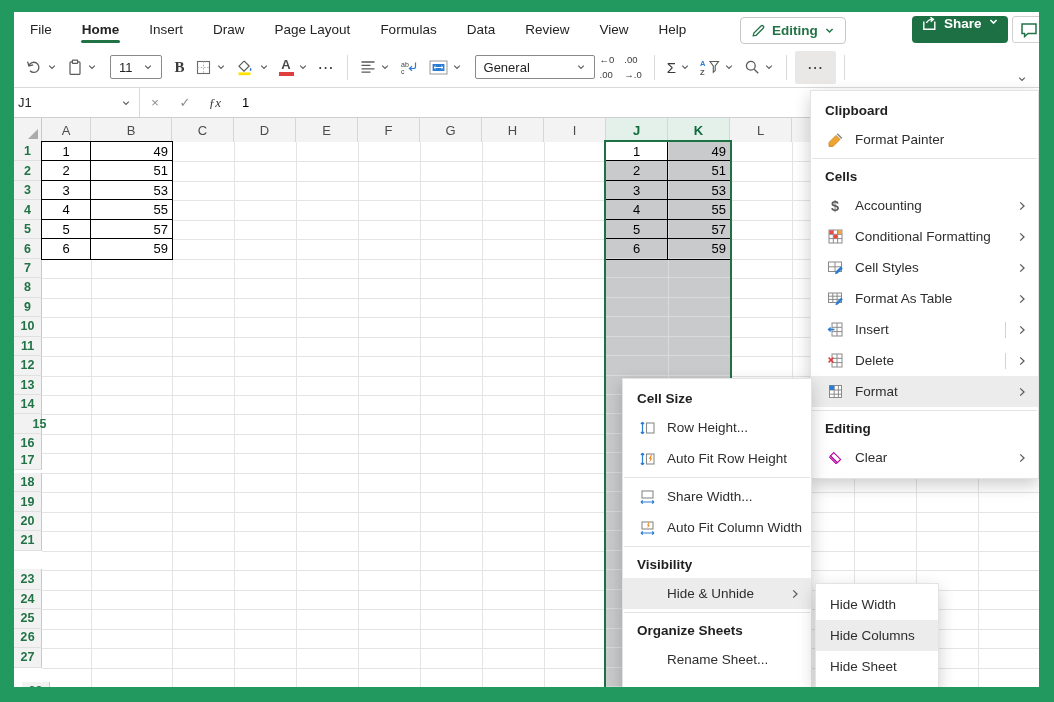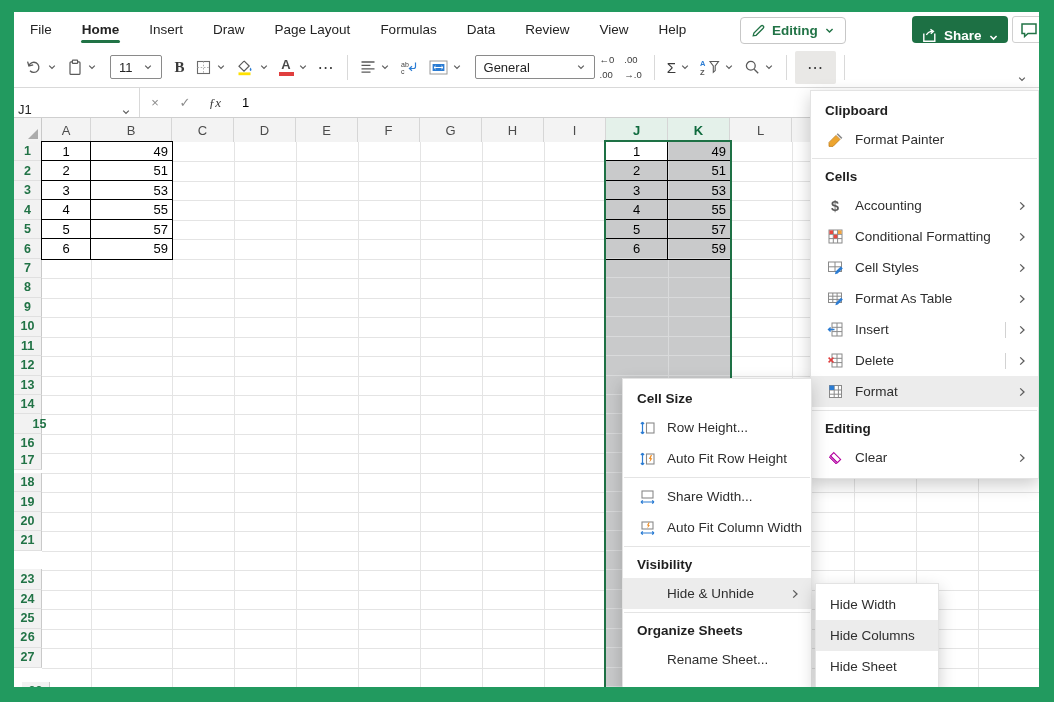--- a/index.html
+++ b/index.html
@@ -15,21 +15,21 @@
   .menubar{position:relative;height:35px;display:flex;align-items:center;padding-left:16px}
   .tabs{display:flex;gap:30px}
   .tab{font-size:13.5px;position:relative;padding:9px 0 10px;white-space:nowrap;cursor:pointer}
   .tab.active{font-weight:700}
   .tab.active::after{content:"";position:absolute;left:-1px;right:-1px;bottom:4px;height:3px;
        border-radius:2px;background:var(--accent)}
   .editing-pill{position:absolute;left:726px;top:5px;height:25px;border:1px solid #c7c7c7;
        border-radius:4px;display:flex;align-items:center;gap:6px;padding:0 10px;
        color:var(--accent);font-size:13.5px;font-weight:600;background:#fff}
   .share-btn{position:absolute;left:898px;top:4px;height:27px;background:var(--share);
-       border-radius:4px;display:flex;align-items:flex-end;gap:6px;padding:0 9px;color:#fff;
+       border-radius:4px;display:flex;align-items:flex-start;gap:6px;padding:0 9px;color:#fff;
        font-size:13.5px;font-weight:600;box-sizing:border-box}
   .comment-btn{position:absolute;left:998px;top:4px;width:34px;height:27px;border:1px solid #d0d0d0;
        border-radius:3px;background:#fff;display:flex;align-items:center;justify-content:center;box-sizing:border-box}
 
   
   .toolbar{height:41px;display:flex;align-items:center;border-bottom:1px solid #d9d9d9;
        padding-left:6px;position:relative;box-sizing:border-box}
   .tbtn{display:flex;align-items:center;gap:4px;padding:4px 5px;border-radius:2px}
   .icn{display:inline-flex;align-items:center}
   .tsep{width:1px;height:25px;background:#d9d9d9;margin:0 7px}
@@ -43,21 +43,21 @@
   .fc .bar{width:15px;height:4px;margin-top:1px}
   .decbtn{display:flex;flex-direction:column;align-items:flex-start;line-height:1.2;
        font-size:9.5px;color:#3b3b3b;padding:0 5px}
   .more-glyph{font-size:16px;color:#3b3b3b;letter-spacing:1px}
   .sum-glyph{font-size:15px;color:#3b3b3b}
   .overflow-active{background:#e9e8e6;border-radius:2px;padding:7px 12px;margin:0 1px}
   .collapse{margin-left:auto;margin-right:12px;align-self:flex-end;padding-bottom:3px}
 
   
   .fbar{height:30px;display:flex;align-items:center;border-bottom:1px solid #cfcfcf;box-sizing:border-box}
-  .namebox{width:126px;height:100%;display:flex;align-items:flex-end;border-right:1px solid #d9d9d9;
+  .namebox{width:126px;height:100%;display:flex;align-items:center;border-right:1px solid #d9d9d9;
        padding-left:4px;box-sizing:border-box}
   .namebox .nbchev{margin-left:auto;margin-right:8px;display:inline-flex}
   .fico{width:30px;text-align:center;color:#8a8a8a;font-size:13px}
   .fico.fx{color:#3b3b3b;font-style:italic;font-family:"Liberation Serif",serif}
   .fvalue{margin-left:12px;font-size:13px;color:#000}
 
   
   .sheet{position:relative;height:569px;background:#fff;overflow:hidden}
   .headband{position:absolute;left:0;top:0;width:100%;height:24px;background:#f3f3f3;
        border-bottom:1px solid #c9c9c9;box-sizing:border-box;z-index:1}

